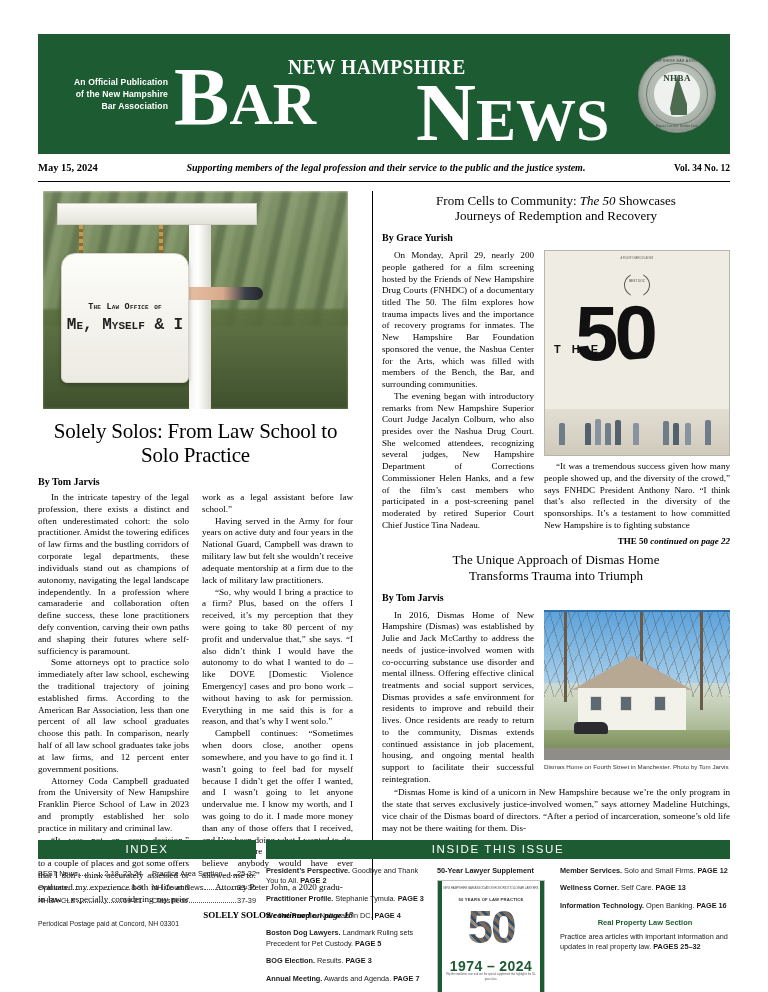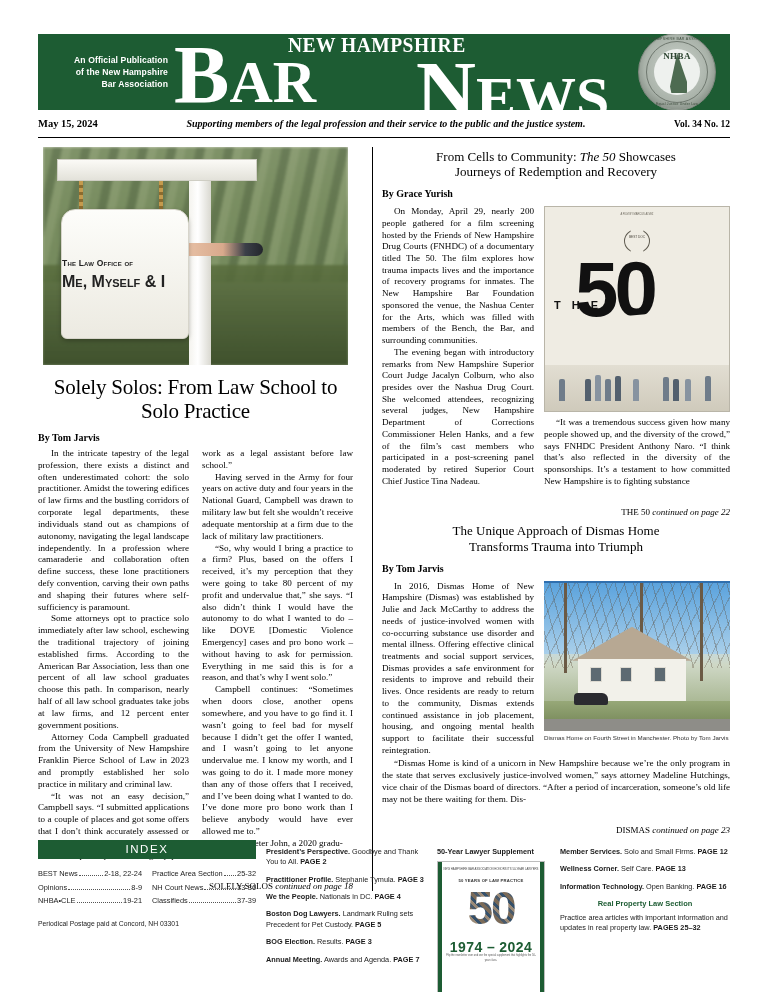--- a/index.html
+++ b/index.html
@@ -14,21 +14,21 @@
     overflow: hidden;
     position: relative;
   }
 
   
   .page { width: 768px; height: 992px; position: relative; padding: 0 38px; }
 
   .masthead {
     position: relative;
     margin-top: 34px;
-    height: 76px;
+    height: 120px;
     background: #1d5c33;
     display: flex;
     align-items: center;
     overflow: hidden;
   }
   .mh-kicker {
     font-family: "Liberation Sans", sans-serif;
     color: #ffffff;
     font-size: 8.6px;
     font-weight: bold;
@@ -175,22 +175,22 @@
     background: repeating-linear-gradient(180deg,#c49a4d 0 4px, #8b6b2e 4px 7px);
   }
   .photo-sign .chain1 { left:36px; }
   .photo-sign .chain2 { left:116px; }
   .photo-sign .board {
     position:absolute; left:18px; top:62px; width:128px; height:130px;
     background: linear-gradient(180deg,#fdfdfa,#eceae1);
     border: 1px solid #d7d5cb;
     border-radius: 14px 14px 6px 6px;
     box-shadow: 0 2px 4px rgba(0,0,0,.25);
-    display:flex; flex-direction:column; align-items:flex-start; justify-content:center;
-    font-family: Liberation Sans, sans-serif; color:#222;
+    display:flex; flex-direction:column; align-items:center; justify-content:center;
+    font-family: Liberation Mono, monospace; color:#222;
   }
   .photo-sign .board .l1 { font-size: 8.5px; letter-spacing:.2px; margin-bottom:5px; font-variant: small-caps; font-weight:600; }
   .photo-sign .board .l2 { font-size: 16px; font-weight:bold; line-height:1.08; text-align:center; font-variant: small-caps; }
   .photo-sign .arm {
     position:absolute; left:140px; top:96px; width:80px; height:13px; border-radius:7px;
     background: linear-gradient(90deg,#e9c3a8,#d8a98c 50%, #3b3f48 78%, #23262c);
   }
 
   .lead-hl {
     font-size: 21px;
@@ -206,21 +206,21 @@
     column-count: 2;
     column-gap: 13px;
     column-rule: none;
     font-size: 9.1px;
     line-height: 1.30;
     text-align: justify;
     hyphens: auto;
   }
   .twocol p { margin: 0; text-indent: 13px; }
   .twocol p.first { text-indent: 13px; }
-  .contd { text-align: right; font-size: 9px; margin-top: 20px; }
+  .contd { text-align: right; font-size: 9px; margin-top: 5px; font-weight: bold; }
   .contd i { font-style: italic; }
 
   
   .hl-main {
     font-size: 13px;
     text-align: center;
     line-height: 1.16;
     margin: 2px 0 0;
     font-weight: normal;
   }
@@ -573,20 +573,21 @@
             <span class="nm">Classifieds</span>
             <span class="dots"></span>
             <span class="pg">37-39</span>
           </div>
         </div>
       </div>
       <div class="postage">Periodical Postage paid at Concord, NH 03301</div>
     </div>
 
     <div class="box-inside">
+      <div class="bandhead">INSIDE THIS ISSUE</div>
       <div class="inside-body">
 
         <div class="in-col a">
           <div class="in-item">
             <b>President’s Perspective.</b><span> Goodbye and Thank You to All. </span><b>PAGE 2</b>
           </div>
           <div class="in-item">
             <b>Practitioner Profile.</b><span> Stephanie Tymula. </span><b>PAGE 3</b>
           </div>
           <div class="in-item">

